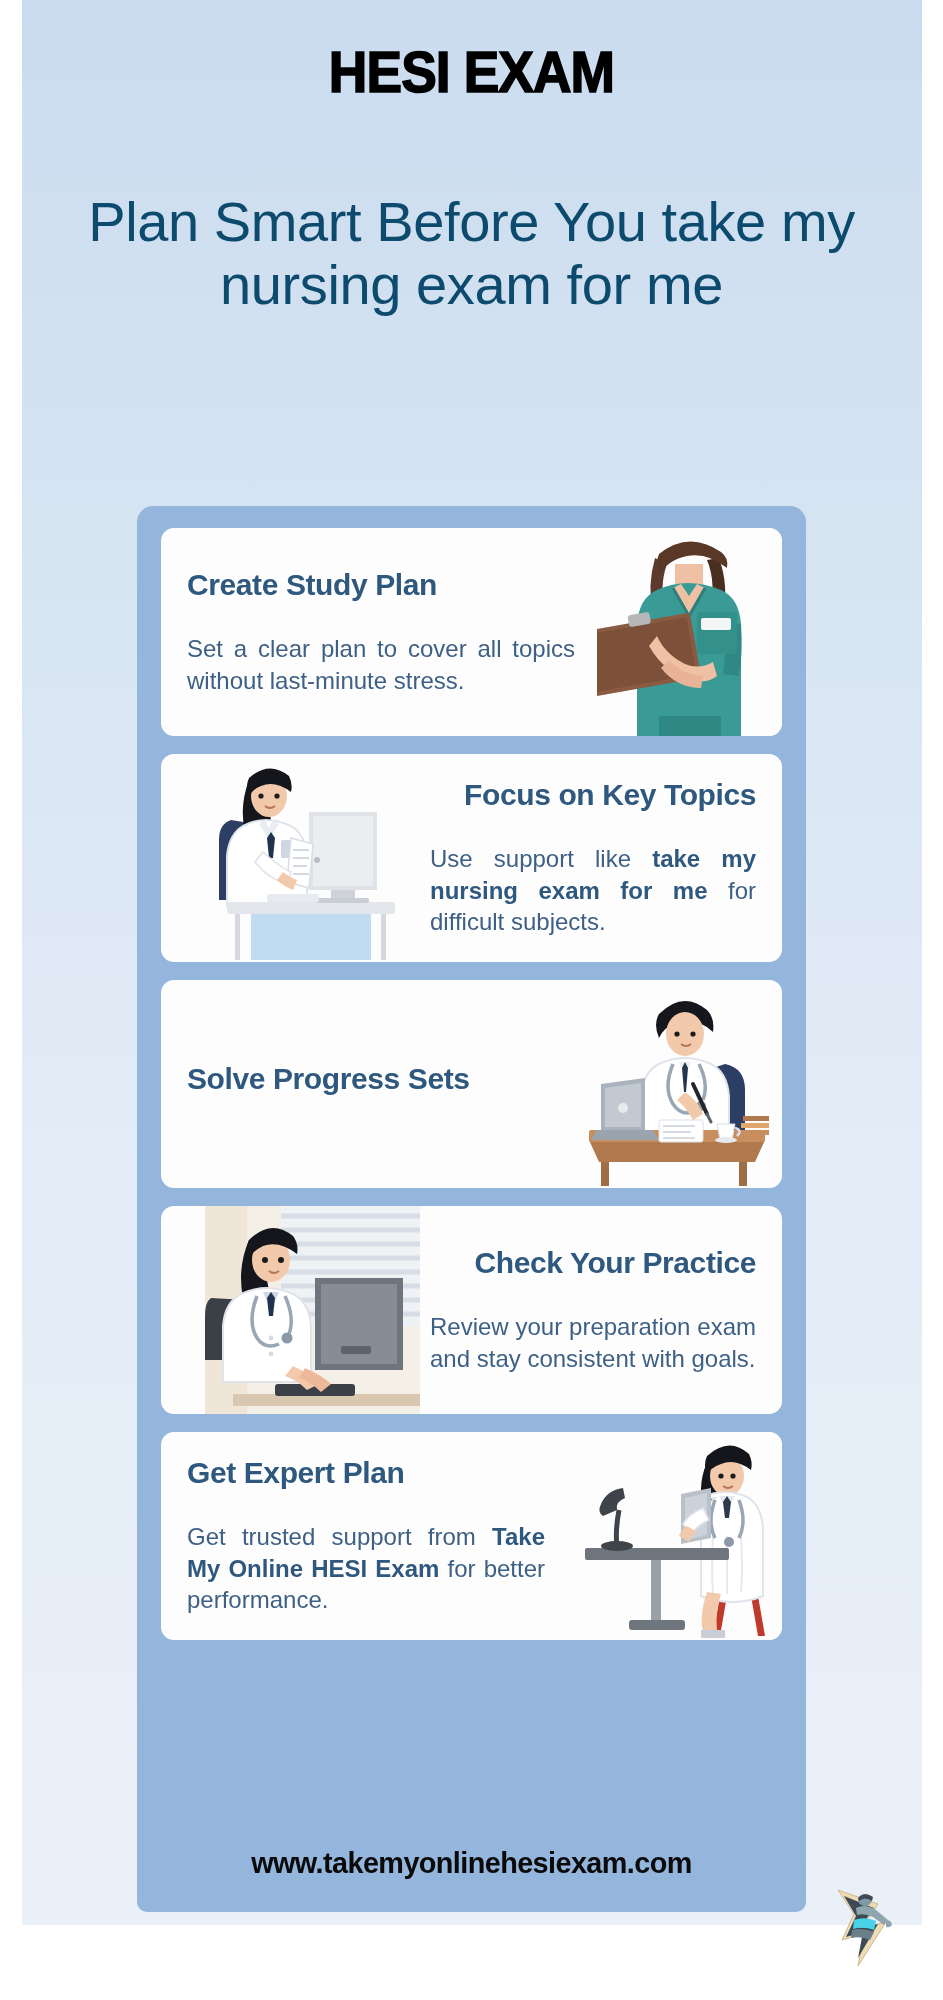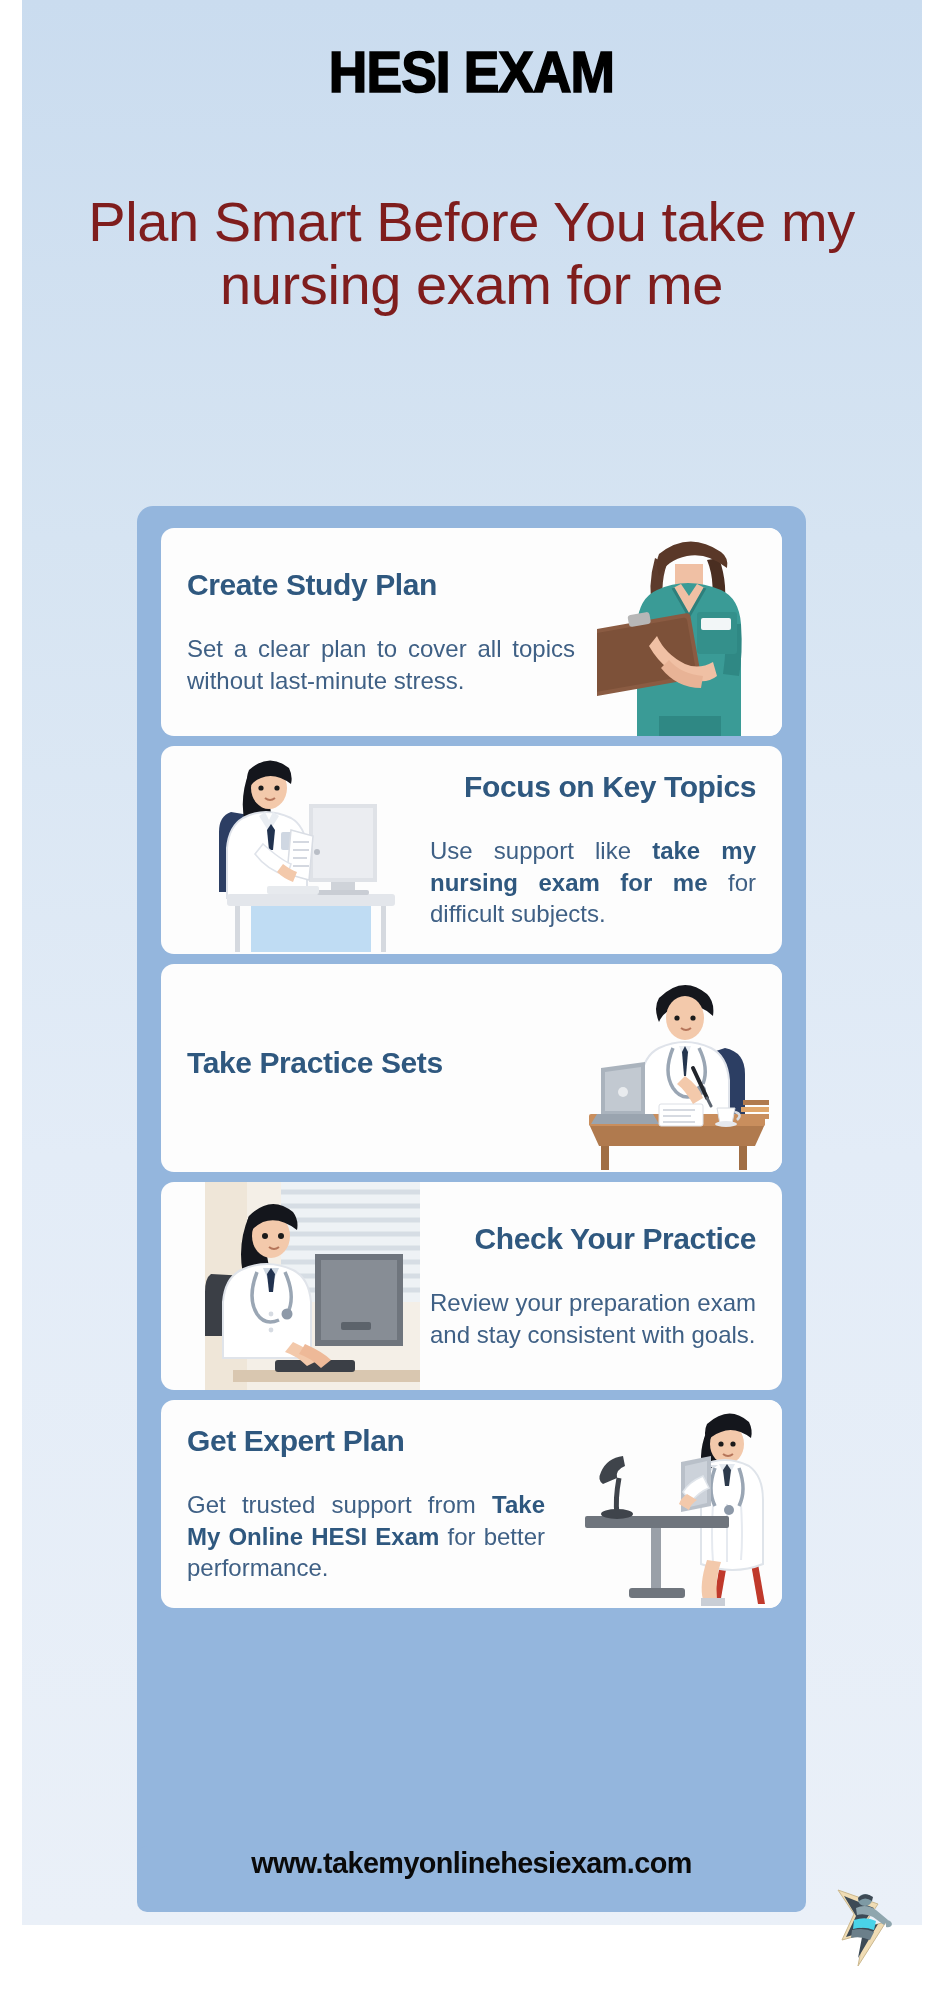--- a/index.html
+++ b/index.html
@@ -46,37 +46,37 @@
 
   .headline {
     position: absolute;
     left: 38px;
     right: 38px;
     top: 190px;
     text-align: center;
     font-size: 56px;
     line-height: 1.13;
     font-weight: 400;
-    color: #7f1d1d;
+    color: #0c4a6e;
     letter-spacing: -0.4px;
   }
 
   
   .panel {
     position: absolute;
     left: 137px;
     top: 506px;
     width: 669px;
     height: 1400px;
     background: #93b5dd;
     background: #94b6dd;
     border-radius: 16px;
     padding: 22px 24px 0 24px;
   }
-  .panel-inner { display: flex; flex-direction: column; gap: 10px; }
+  .panel-inner { display: flex; flex-direction: column; gap: 18px; }
 
   .card {
     background: #fdfdfd;
     border-radius: 13px;
     display: flex;
     align-items: center;
     overflow: hidden;
     min-height: 208px;
   }
   .card.reverse { flex-direction: row-reverse; padding-left: 44px; }
@@ -250,21 +250,21 @@
             <path d="M58 98 q18 16 28 20 l-4 12 q-20 -6 -32 -22z" fill="#ffffff" stroke="#dfe3ea" stroke-width="1.6"></path>
             <path d="M78 118 q8 6 14 8 l-4 10 q-10 -4 -16 -10z" fill="#f3c9ab"></path>
 
             <rect x="62" y="140" width="52" height="8" rx="2" fill="#e7eaee"></rect>
           </svg>
         </div>
       </div>
 
       <div class="card">
         <div class="card-text">
-          <div class="card-title">Take Practice Sets</div>
+          <div class="card-title">Solve Progress Sets</div>
         </div>
         <div class="card-art wide">
           <svg viewBox="0 0 215 208" width="215" height="208">
             <rect width="215" height="208" fill="#fdfdfd"></rect>
 
             <path d="M158 84 q20 4 20 26 v48 h-24 v-50 q0 -16 -8 -20z" fill="#2c3e63"></path>
 
             <path d="M92 34 q24 -24 48 -4 q8 8 6 22 q-18 -16 -36 -10 q-14 6 -18 16 q-6 -14 0 -24z" fill="#15171d"></path>
 
             <ellipse cx="118" cy="54" rx="19" ry="22" fill="#f3c9ab"></ellipse>

